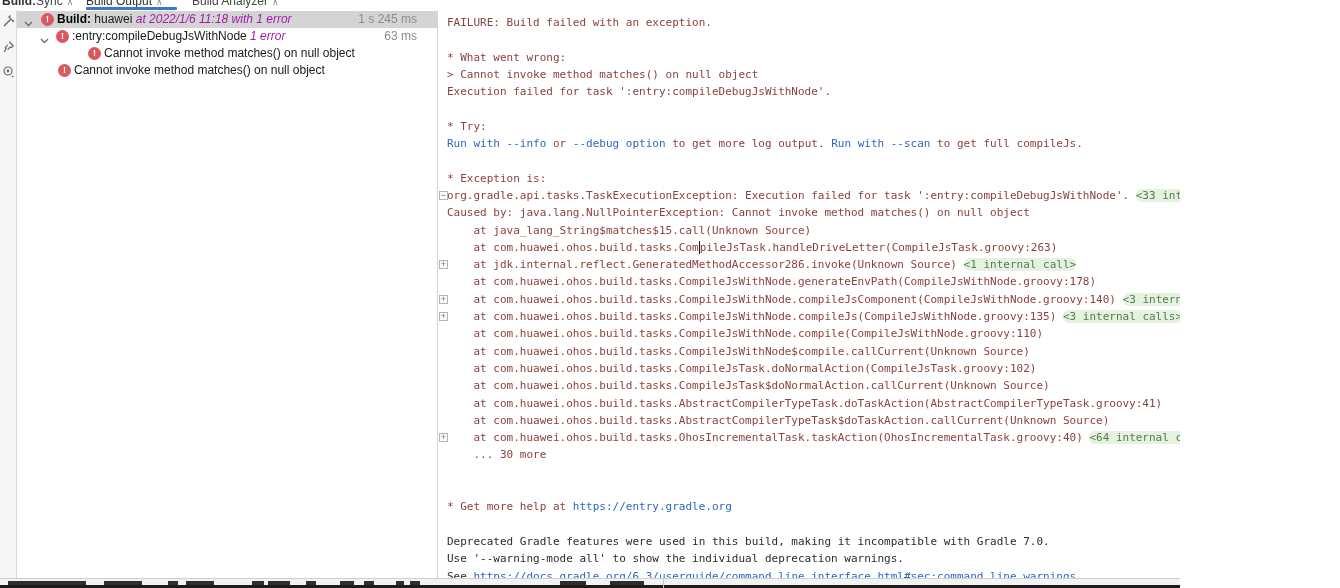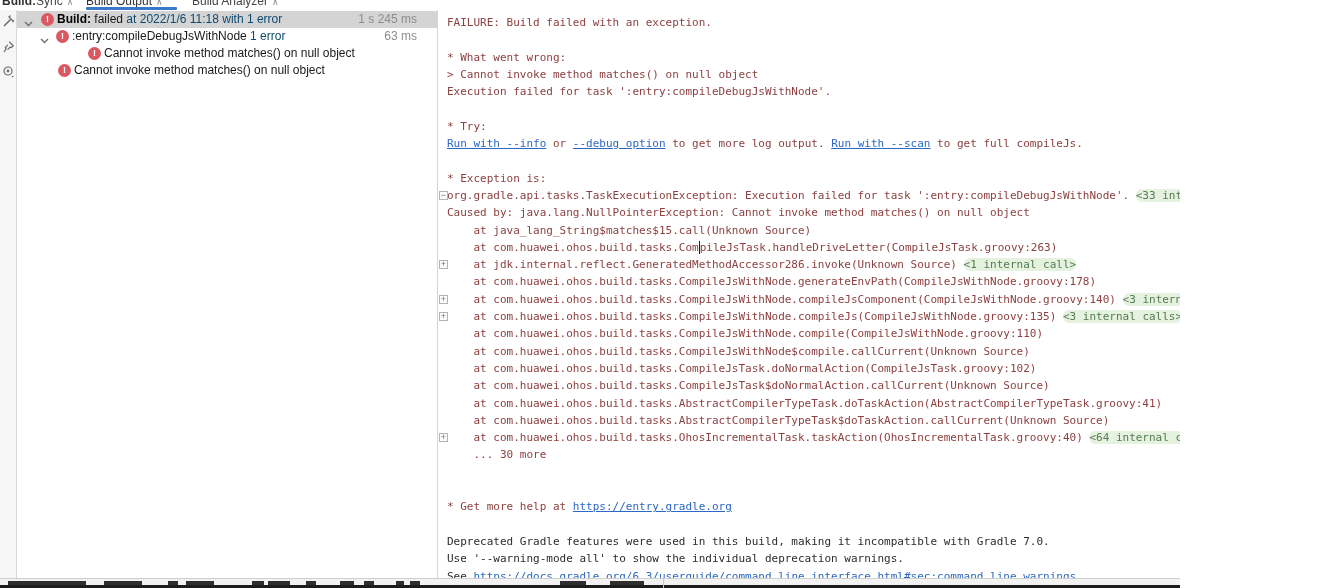--- a/index.html
+++ b/index.html
@@ -25,31 +25,31 @@
   #tree{position:absolute;left:17px;top:10px;width:420px;height:568px;background:#ffffff;
         border-right:1px solid #d5d5d5;font-size:12px;}
   .trow{position:relative;height:17px;line-height:17px;white-space:nowrap;color:#1a1a1a;}
   .trow.selected{background:#d4d4d4;}
   .trow .chev{position:absolute;top:4px;}
   .trow .err{position:absolute;top:2px;width:13px;height:13px;border-radius:50%;
              background:#db5860;color:#ffffff;font-size:9px;font-weight:bold;
              text-align:center;line-height:13px;}
   .trow .lbl{position:absolute;top:0;}
   .trow .b{font-weight:bold;color:#000;}
-  .trow .dim{color:#0c4a6e;}
+  .trow .dim{color:#a21caf;font-style:italic;}
   .trow .dur{position:absolute;right:20px;top:0;color:#8c8c8c;}
 
   
   #console{position:absolute;left:438px;top:10px;width:902px;height:568px;background:#ffffff;
            font-family:"DejaVu Sans Mono","Liberation Mono",monospace;font-size:11px;
            padding-top:4px;overflow:hidden;}
   .cline{position:relative;height:17.3px;line-height:17.3px;white-space:pre;padding-left:9px;}
   .cline .r{color:#8d4140;}
   .cline .d{color:#2b2b2b;}
-  .cline .l{color:#2d68c4;text-decoration:underline;cursor:pointer;}
+  .cline .l{color:#2d68c4;cursor:pointer;}
   .cline .f{color:#547c52;background:#e6f2e0;border-radius:6px;}
   .cline .caret{display:inline-block;width:1px;height:13px;background:#1a1a1a;vertical-align:text-bottom;}
   .gmark{position:absolute;left:1px;top:4px;width:9px;height:9px;box-sizing:border-box;
          border:1px solid #b4b4b4;background:#fbfbfb;color:#7a7a7a;
          font-size:9px;line-height:7px;text-align:center;font-family:"Liberation Sans",sans-serif;}
 
   
   #statusbar{position:absolute;left:0;top:578px;width:1340px;height:10px;background:#f2f2f2;
              border-top:1px solid #cfcfcf;overflow:hidden;}
   .sfrag{position:absolute;top:2px;height:4px;background:#2e2e2e;}
@@ -91,21 +91,21 @@
         </svg>
       </div>
     </div>
 
   <div id="tree" style="padding-top: 1px;">
       <div class="trow selected">
         <span class="chev" style="left: 7px;"><svg width="9" height="6" viewBox="0 0 9 6">
             <polyline points="1,1 4.5,4.5 8,1" stroke="#6e6e6e" stroke-width="1.4" fill="none"></polyline>
           </svg></span>
         <span class="err" style="left: 24px;">!</span>
-        <span class="lbl" style="left: 40px;"><span class="b">Build:</span><span> failed </span><span class="dim">at 2022/1/6 11:18 with 1 error</span></span>
+        <span class="lbl" style="left: 40px;"><span class="b">Build:</span><span> huawei </span><span class="dim">at 2022/1/6 11:18 with 1 error</span></span>
         <span class="dur">1 s 245 ms</span>
       </div>
       <div class="trow">
         <span class="chev" style="left: 23px;"><svg width="9" height="6" viewBox="0 0 9 6">
             <polyline points="1,1 4.5,4.5 8,1" stroke="#6e6e6e" stroke-width="1.4" fill="none"></polyline>
           </svg></span>
         <span class="err" style="left: 39px;">!</span>
         <span class="lbl" style="left: 55px;"><span>:entry:compileDebugJsWithNode </span><span class="dim">1 error</span></span>
         <span class="dur">63 ms</span>
       </div>

